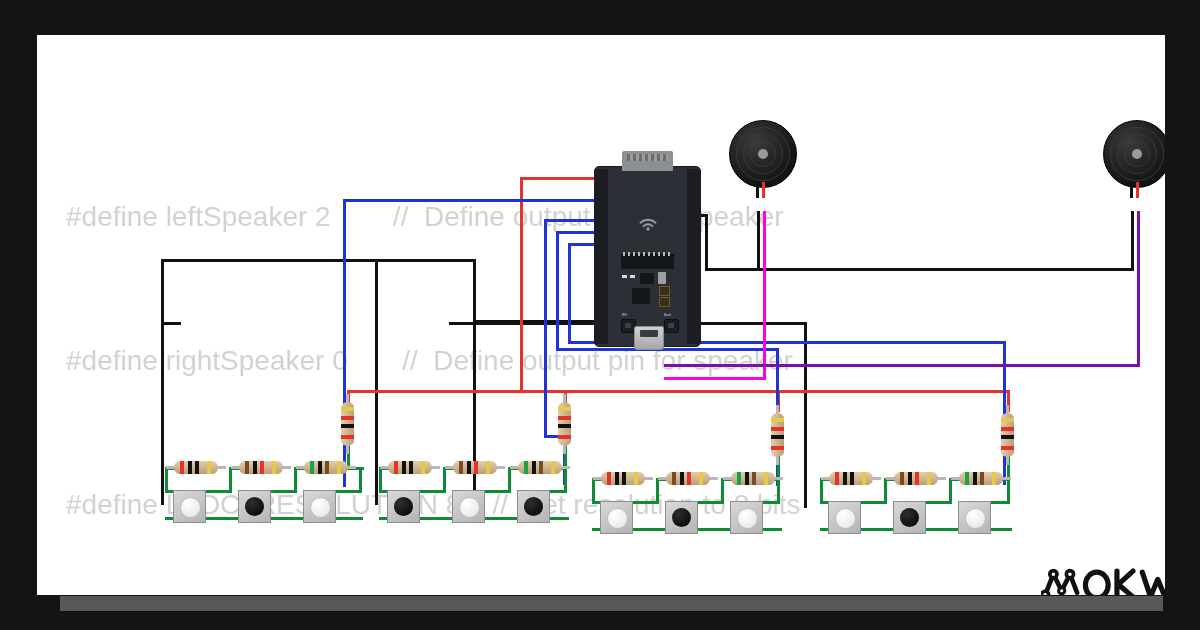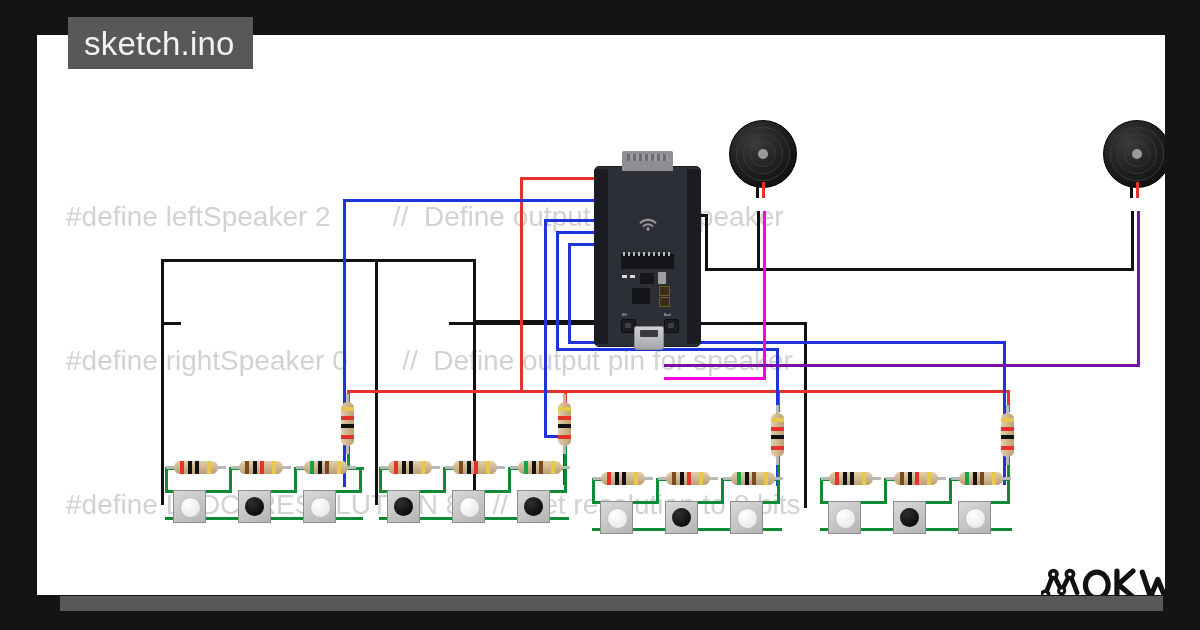--- a/index.html
+++ b/index.html
@@ -589,17 +589,14 @@
         <path d="M147 20 L147 72 M147 48 L178 20 M150 46 L180 72"></path>
         <path d="M196 22 L212 70 L226 36 L240 70 L256 22"></path>
         <path d="M276 36 L276 70"></path>
       </g>
       <circle cx="276" cy="20" r="6" fill="#111"></circle>
     </svg>
   </div>
 
   <div id="statusbar"></div>
 
-  <div id="tab">
-    <span class="tab-label">sketch.ino</span>
-  </div>
 
 </div>
 
 </body></html>

